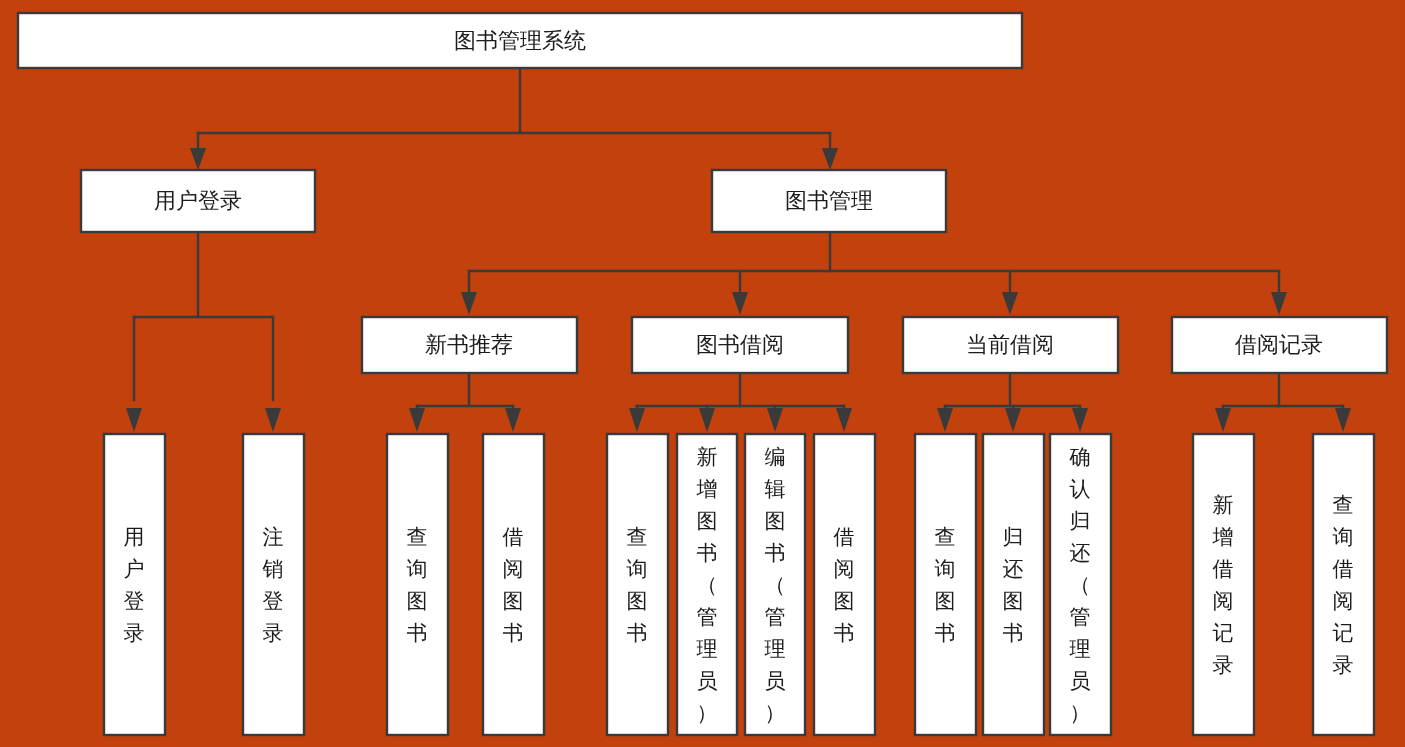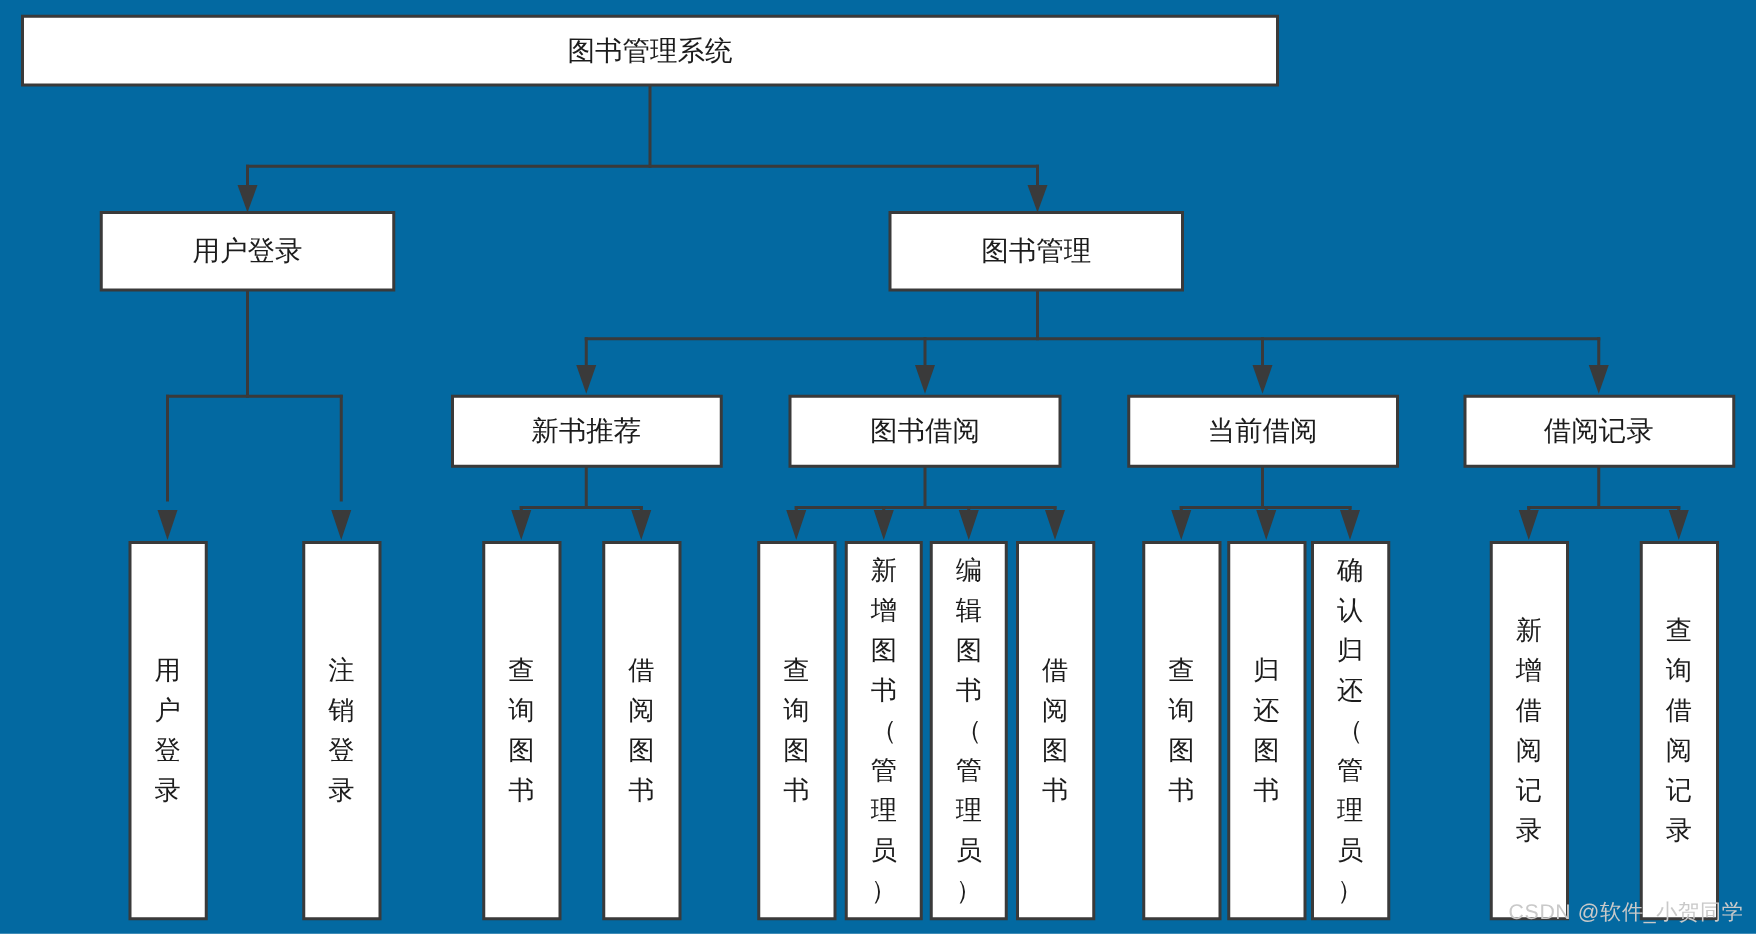--- a/index.html
+++ b/index.html
@@ -10,21 +10,21 @@
   body {
     width: 1405px;
     height: 747px;
     font-family: "Liberation Sans", "DejaVu Sans", sans-serif;
     overflow: hidden;
   }
   #diagram-root {
     position: relative;
     width: 1405px;
     height: 747px;
-    background: #0369a1;
+    background: #c2410c;
   }
   svg.diagram-svg {
     position: absolute;
     left: 0;
     top: 0;
     width: 1405px;
     height: 747px;
     display: block;
   }
   .node-box {
@@ -233,15 +233,14 @@
       <rect class="node-box" x="1193" y="434" width="61" height="301"></rect>
       <text class="node-label-v" x="1223" y="440"><tspan x="1223" y="511.54">新</tspan><tspan x="1223" y="543.54">增</tspan><tspan x="1223" y="575.54">借</tspan><tspan x="1223" y="607.54">阅</tspan><tspan x="1223" y="639.54">记</tspan><tspan x="1223" y="671.54">录</tspan></text>
     </g>
     <g>
       <rect class="node-box" x="1313" y="434" width="61" height="301"></rect>
       <text class="node-label-v" x="1343" y="440"><tspan x="1343" y="511.54">查</tspan><tspan x="1343" y="543.54">询</tspan><tspan x="1343" y="575.54">借</tspan><tspan x="1343" y="607.54">阅</tspan><tspan x="1343" y="639.54">记</tspan><tspan x="1343" y="671.54">录</tspan></text>
     </g>
 
   </svg>
 
-  <div class="watermark">CSDN @软件_小贺同学</div>
 
 </div>
 
 </body></html>

